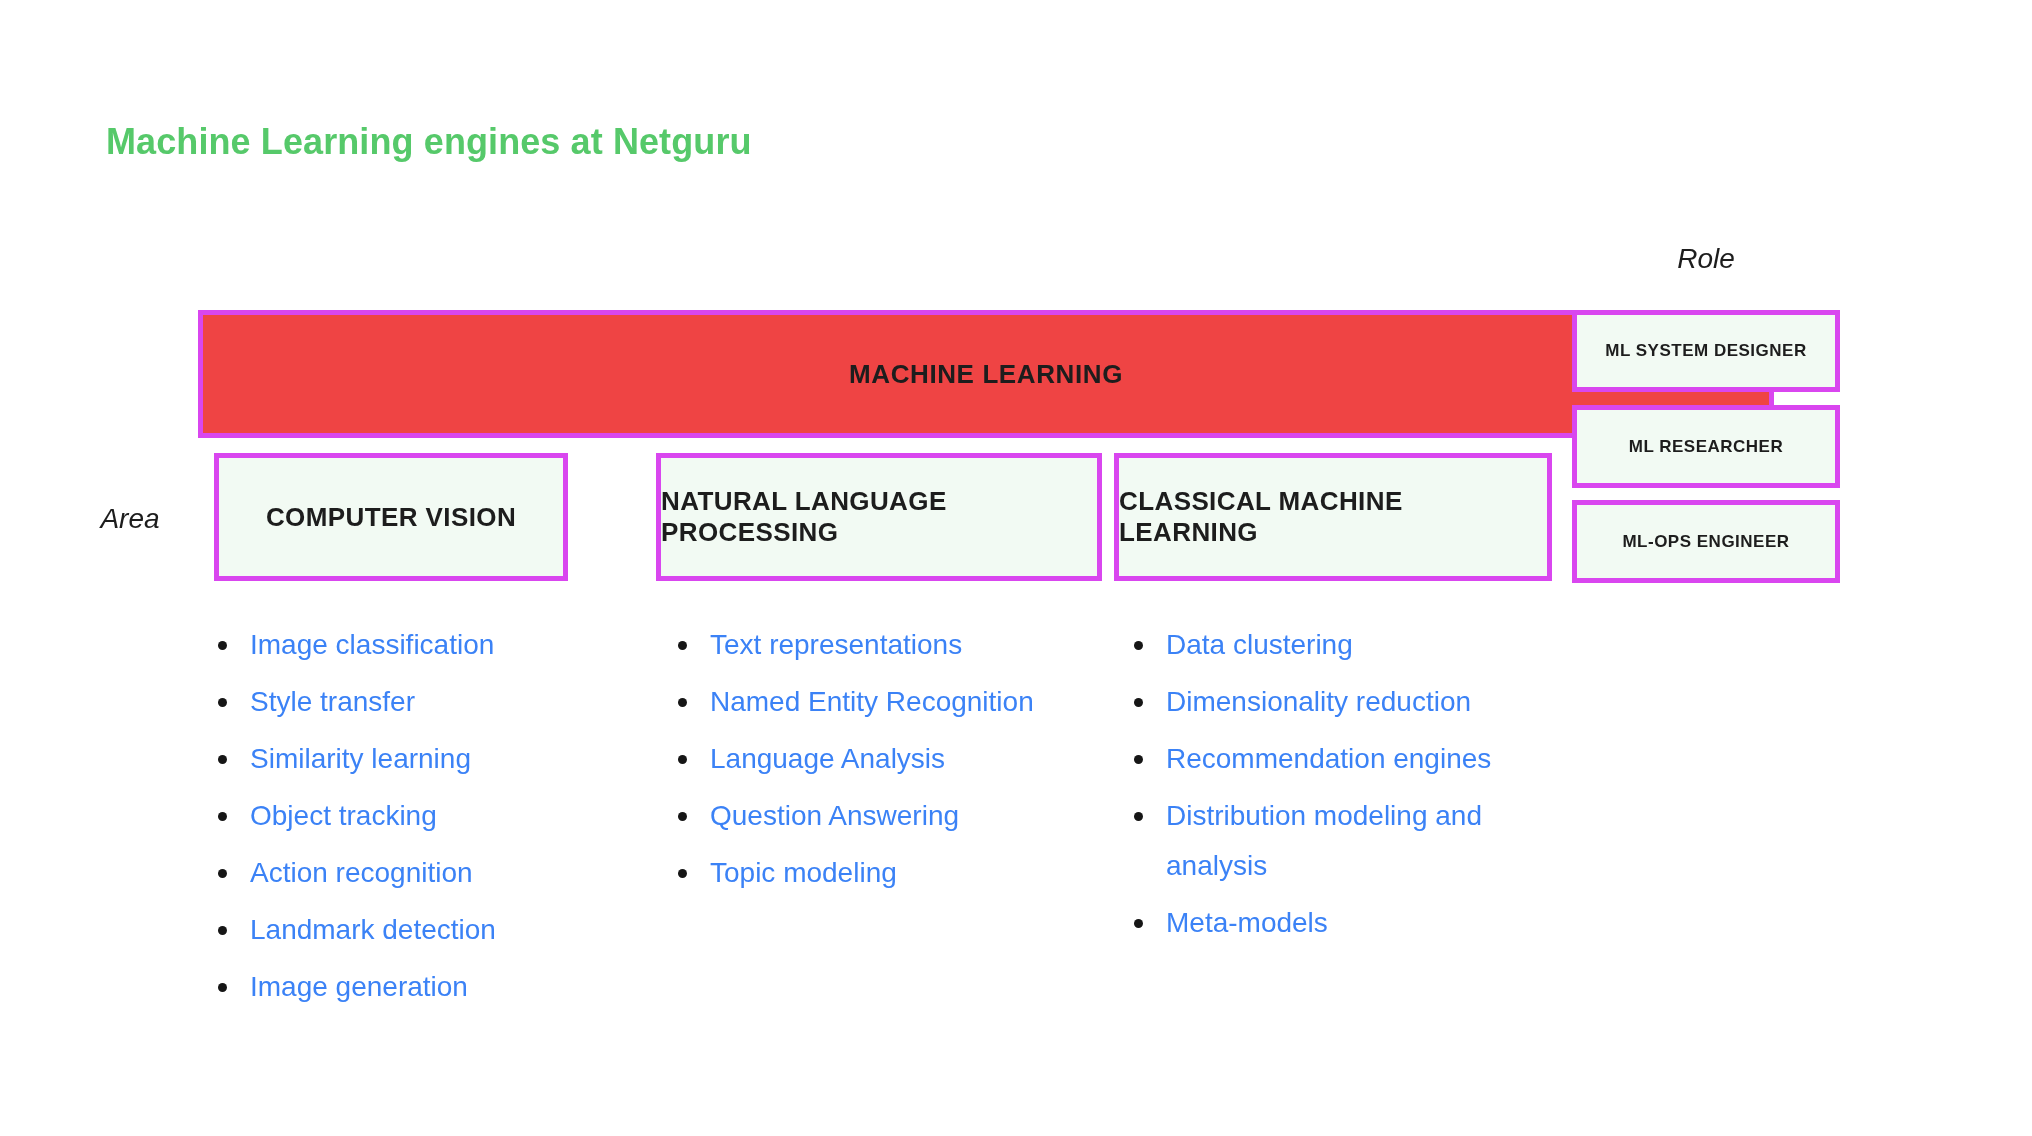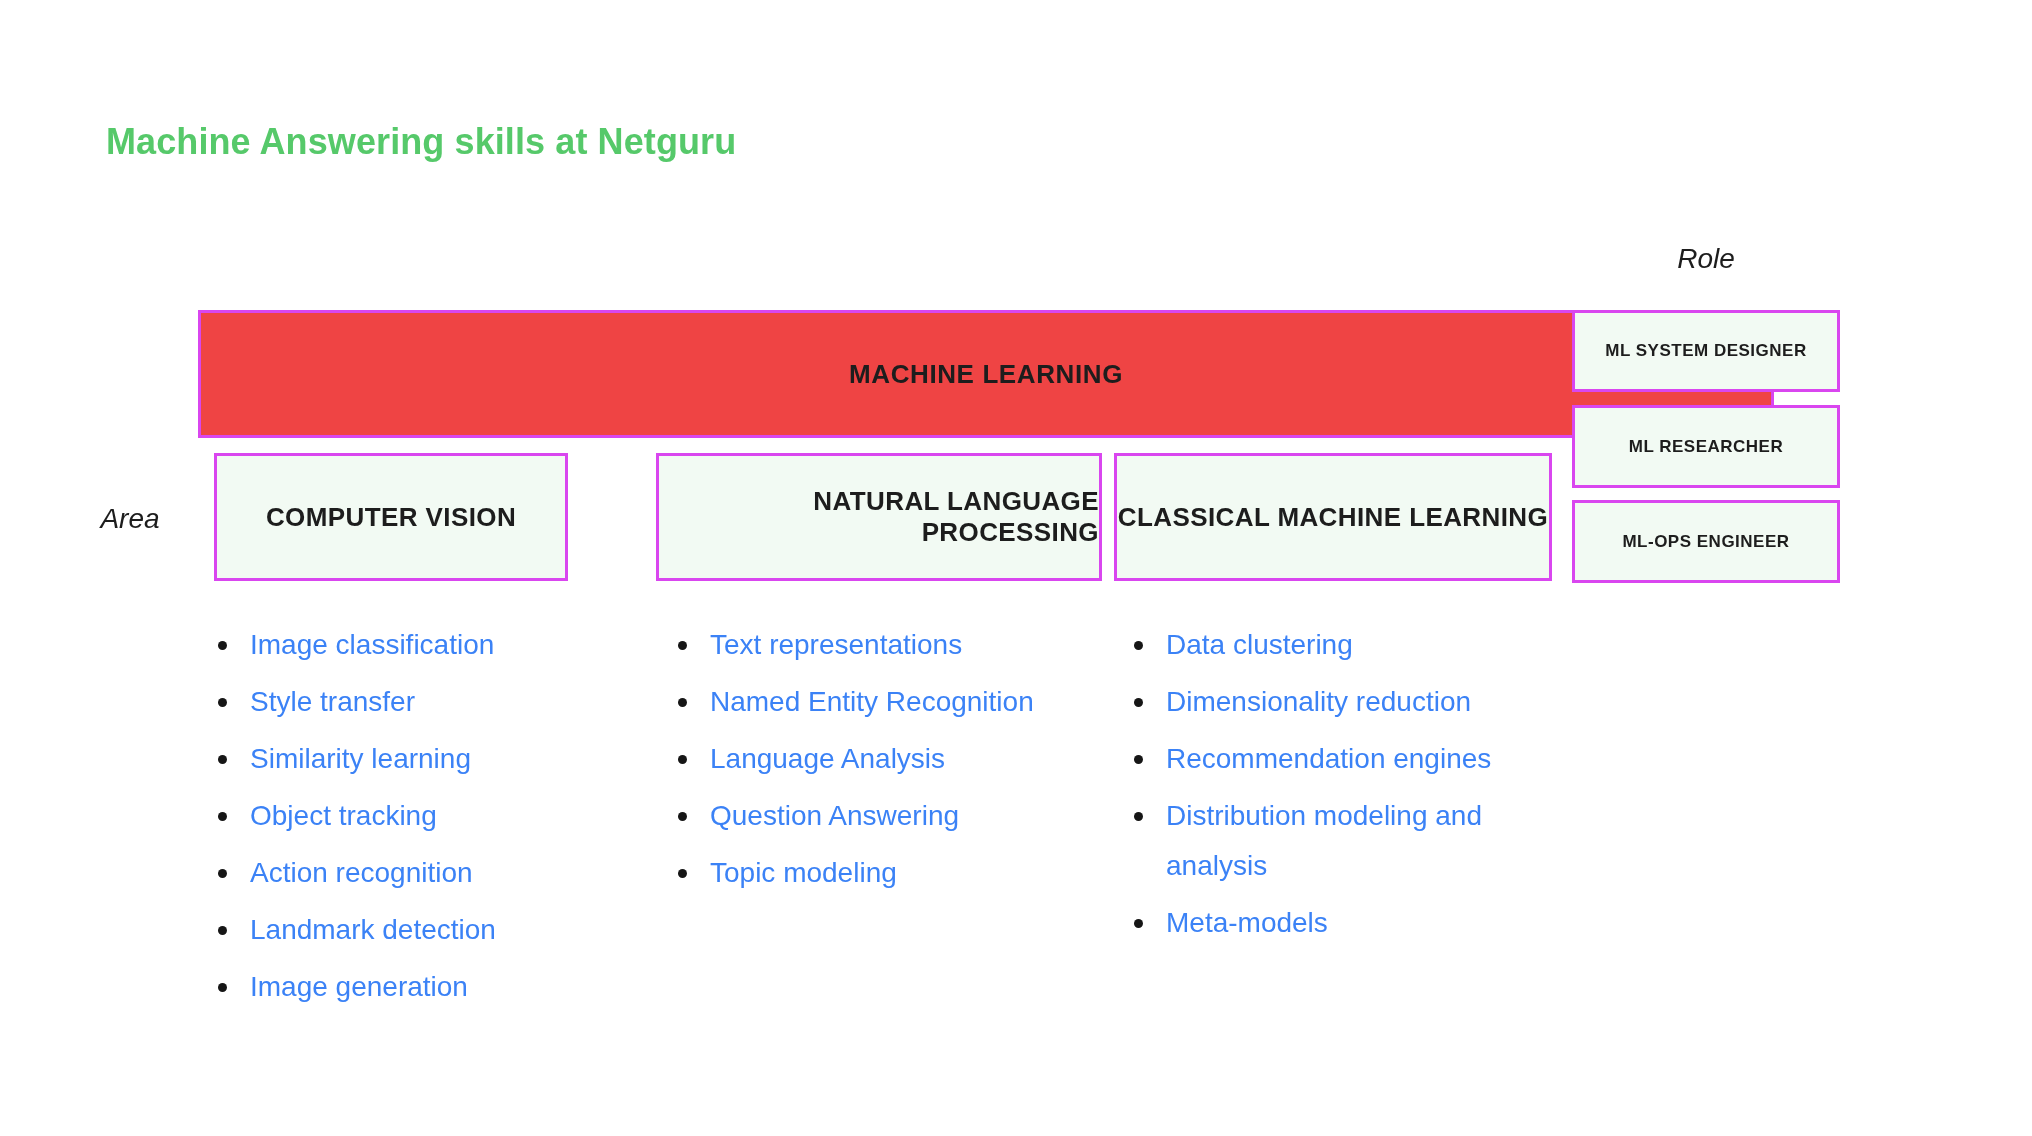--- a/index.html
+++ b/index.html
@@ -46,25 +46,25 @@
     text-align: center;
     font-size: 28px;
     font-style: italic;
     color: #1d1d1d;
   }
 
   
   .box {
     position: absolute;
     box-sizing: border-box;
-    border: 3px solid #d946ef;
+    border: 5px solid #d946ef;
     display: flex;
     align-items: center;
     justify-content: center;
-    text-align: right;
+    text-align: left;
   }
 
   #ml-banner {
     left: 198px;
     top: 310px;
     width: 1576px;
     height: 128px;
     background: #ef4444;
     font-size: 26px;
     font-weight: bold;
@@ -120,21 +120,21 @@
     top: 21px;
     width: 9px;
     height: 9px;
     border-radius: 50%;
     background: #161616;
   }
 </style>
 </head>
 <body>
 
-<div id="page-title">Machine Answering skills at Netguru</div>
+<div id="page-title">Machine Learning engines at Netguru</div>
 
 <div id="role-label">Role</div>
 <div id="area-label">Area</div>
 
 <div class="box" id="ml-banner">MACHINE LEARNING</div>
 
 <div class="box area-box" id="area-box-0">COMPUTER VISION</div>
 <div class="box area-box" id="area-box-1">NATURAL LANGUAGE PROCESSING</div>
 <div class="box area-box" id="area-box-2">CLASSICAL MACHINE LEARNING</div>
 

